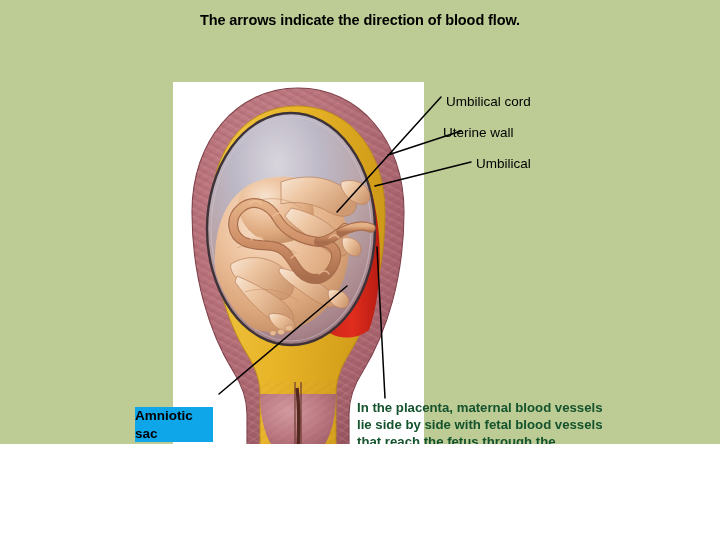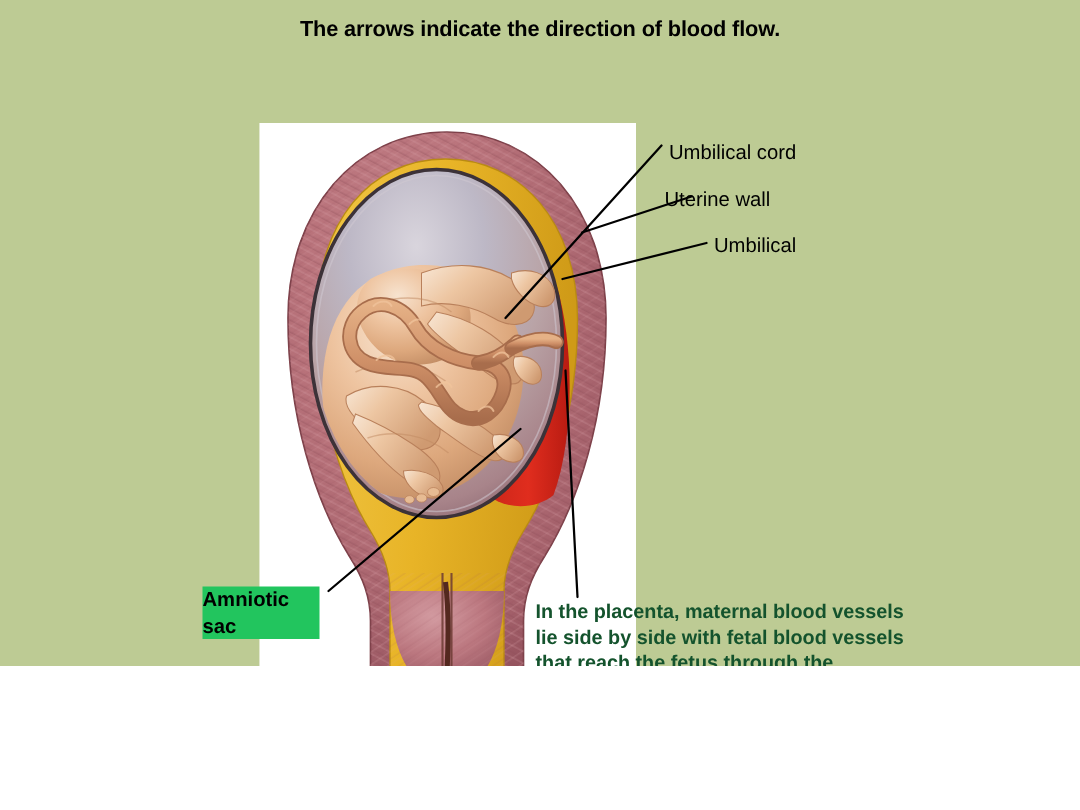--- a/index.html
+++ b/index.html
@@ -71,27 +71,27 @@
     white-space: nowrap;
     line-height: 1.12;
   }
   #label-umbilical-cord { left: 446px; top: 94px; }
   #label-uterine-wall   { left: 443px; top: 125px; }
   #label-placenta       { left: 476px; top: 156px; }
 
   #label-amniotic-sac {
     position: absolute;
     left: 135px;
-    top: 391px;
+    top: 407px;
     width: 78px;
     font-size: 13.5px;
     font-weight: bold;
     color: #000000;
     line-height: 1.30;
-    background: #22c55e;
+    background: #0ea5e9;
   }
 
   #paragraph-note {
     position: absolute;
     left: 357px;
     top: 400px;
     width: 248px;
     font-size: 13.2px;
     font-weight: bold;
     color: #14532d;

